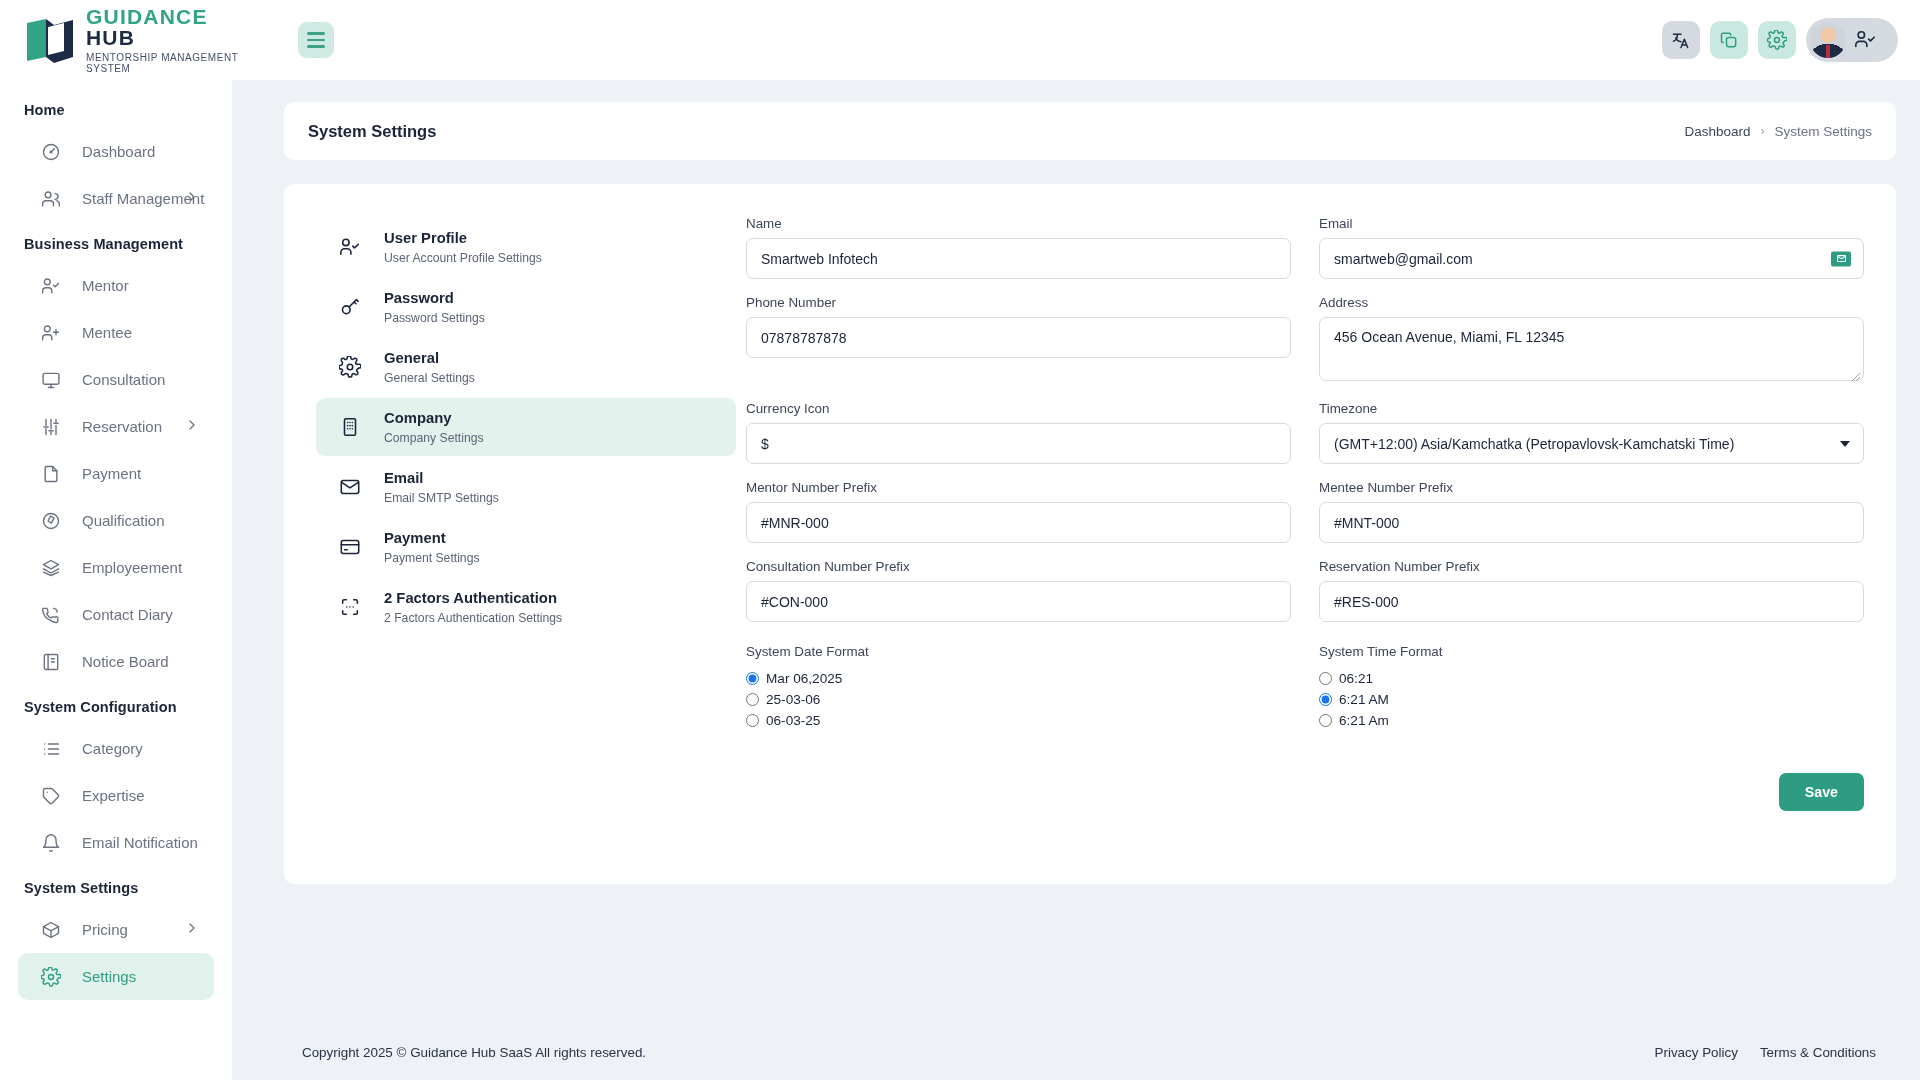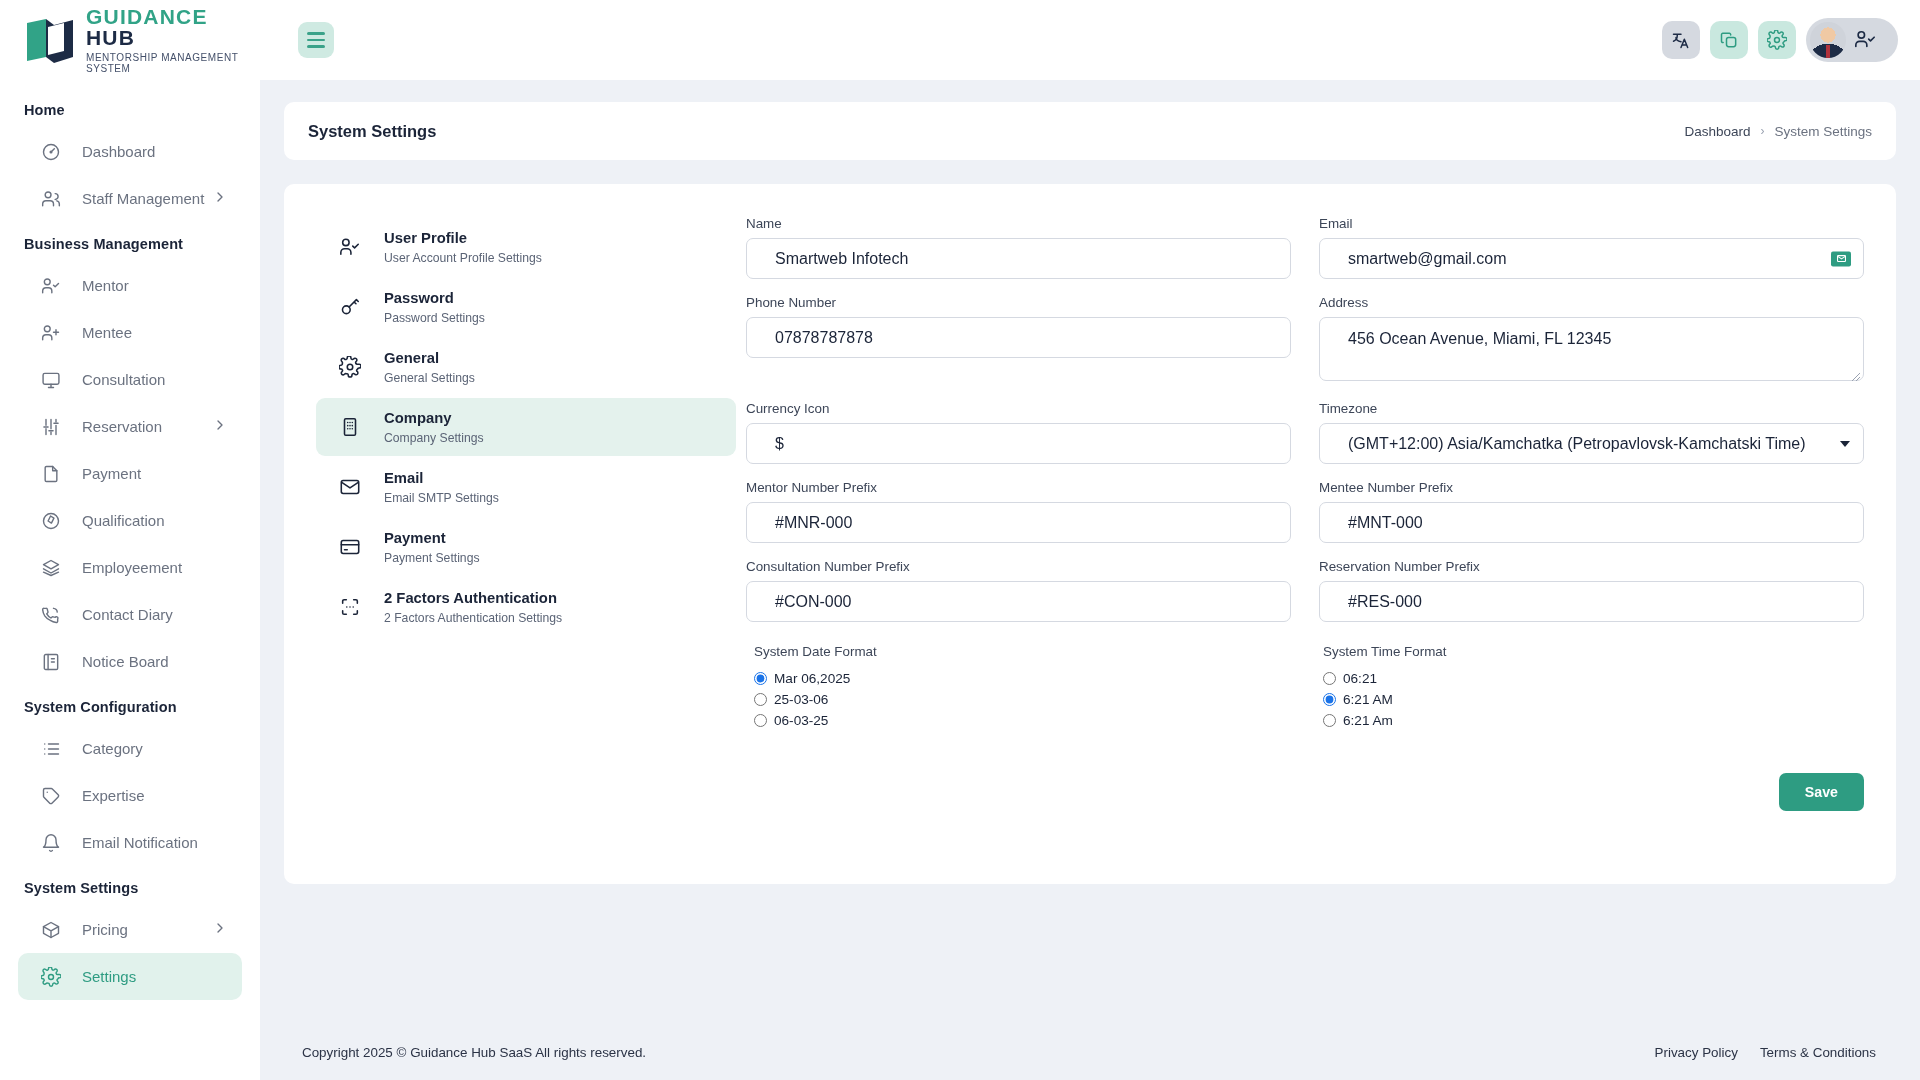--- a/index.html
+++ b/index.html
@@ -49,21 +49,21 @@
       #cfd3da;
     position: relative; overflow: hidden; flex: none;
   }
   .avatar::after {
     content: ""; position: absolute; left: 50%; bottom: 0; transform: translateX(-50%);
     width: 4px; height: 13px; background: #b1323c;
   }
 
   
   .sidebar {
-    position: absolute; top: 80px; left: 0; width: 260px; height: 1000px;
+    position: absolute; top: 80px; left: 0; width: 232px; height: 1000px;
     background: #ffffff; overflow: hidden; padding-top: 8px;
   }
   .nav-group-title {
     font-size: 14.5px; font-weight: 700; color: #1b2438;
     padding: 14px 0 10px 24px; letter-spacing: 0.1px;
   }
   .nav-item {
     height: 47px; margin: 0 18px; border-radius: 10px;
     display: flex; align-items: center; padding: 0 12px 0 22px;
     color: #6b7280; font-size: 15px; cursor: pointer; position: relative;
@@ -105,42 +105,42 @@
   .snav-title { font-size: 14.8px; font-weight: 700; color: #1b2438; line-height: 1.35; }
   .snav-desc { font-size: 12.2px; color: #5b6476; margin-top: 2px; }
 
   
   .form { flex: 1; padding-top: 4px; }
   .row { display: flex; gap: 28px; margin-bottom: 16px; }
   .col { flex: 1; min-width: 0; }
   .f-label { font-size: 13.4px; color: #3d4658; margin-bottom: 7px; display: block; }
   .f-input, .f-select, .f-area {
     width: 100%; height: 41px; border: 1px solid #d5d9e1; border-radius: 7px;
-    padding: 0 28px; font-size: 16px; color: #1b2438; background: #fff;
+    padding: 0 14px; font-size: 14px; color: #1b2438; background: #fff;
     font-family: "Liberation Sans", sans-serif; outline: none;
   }
   .f-area { height: 64px; padding-top: 10px; resize: none; line-height: 1.4; }
   .f-wrap { position: relative; }
   .mail-badge {
     position: absolute; right: 13px; top: 50%; transform: translateY(-50%);
     width: 20px; height: 15px; background: #2e9c82; border-radius: 2px;
     display: flex; align-items: center; justify-content: center;
   }
   .mail-badge svg { stroke: #ffffff; }
   .f-select { appearance: none; -webkit-appearance: none; padding-right: 34px; cursor: pointer; }
   .sel-caret {
     position: absolute; right: 14px; top: 50%; transform: translateY(-50%);
     width: 0; height: 0; border-left: 5px solid transparent; border-right: 5px solid transparent;
     border-top: 6px solid #1b2438; pointer-events: none;
   }
   .area-grip {
     position: absolute; right: 3px; bottom: 3px; width: 10px; height: 10px; pointer-events: none;
   }
 
-  .radio-row { display: flex; gap: 28px; margin-top: 22px; margin-left: 8px; }
+  .radio-row { display: flex; gap: 28px; margin-top: 22px; }
   .radio-block { flex: 1; }
   .radio-head { font-size: 13.4px; color: #3d4658; margin-bottom: 9px; }
   .radio-opt { display: flex; align-items: center; gap: 7px; height: 21px; cursor: pointer; }
   .radio-opt input { margin: 0; width: 13px; height: 13px; accent-color: #1a73e8; cursor: pointer; }
   .radio-opt span { font-size: 13.6px; color: #1b2438; }
 
   .save-row { display: flex; justify-content: flex-end; margin-top: 42px; }
   .btn-save {
     background: #2e9c82; color: #ffffff; border: none; border-radius: 7px;
     padding: 11px 26px; font-size: 14.2px; font-weight: 700; cursor: pointer;

